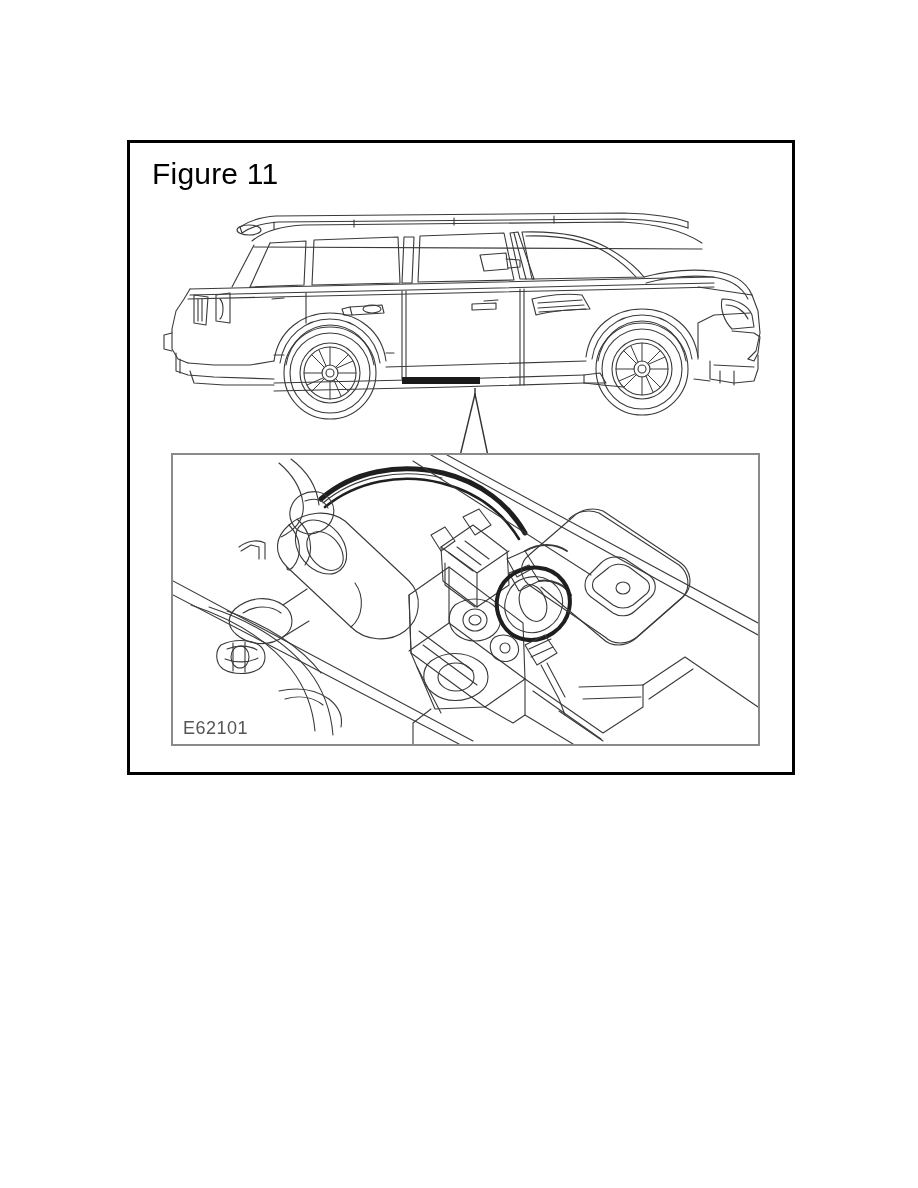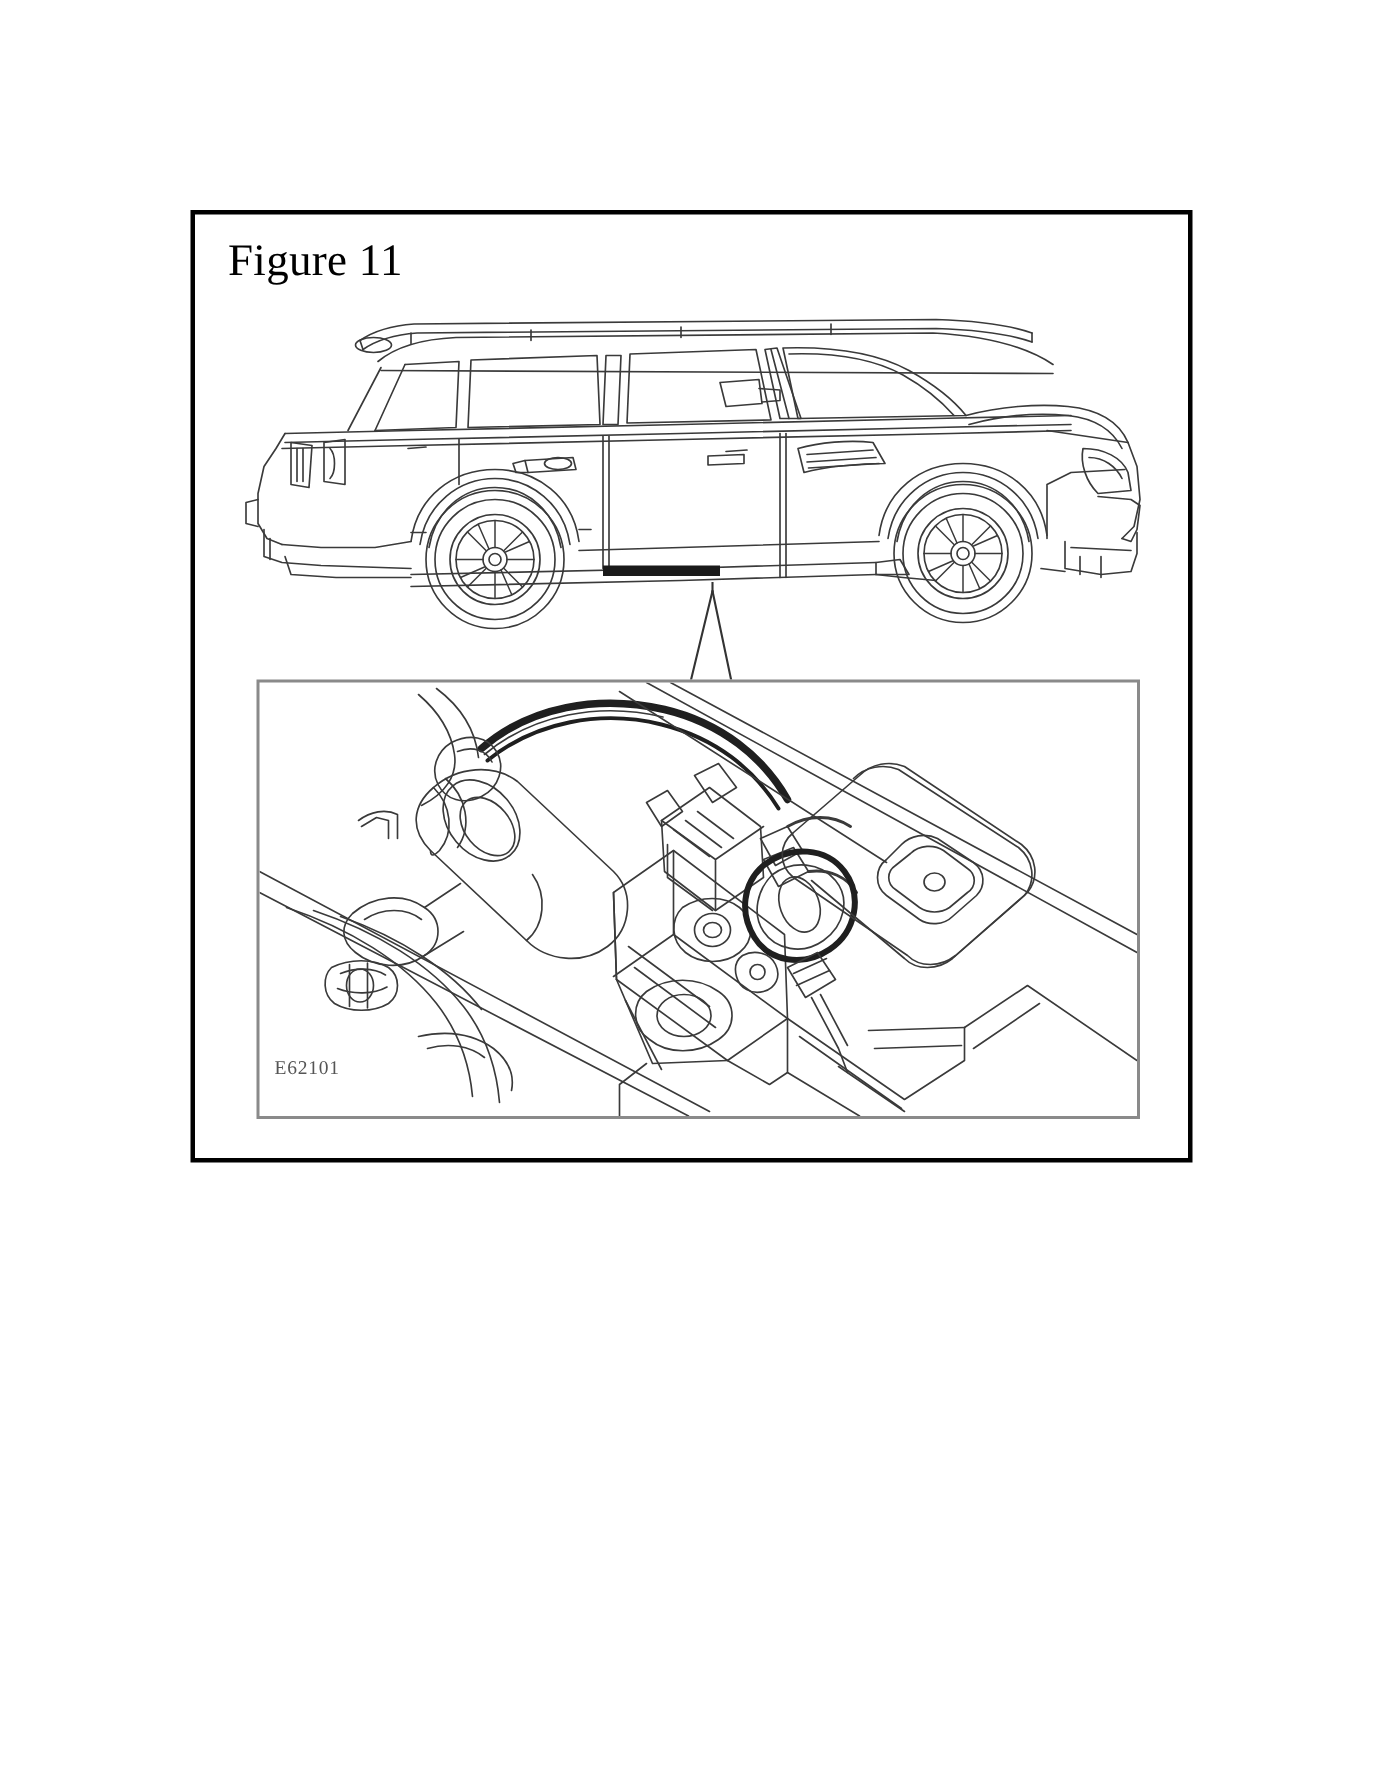--- a/index.html
+++ b/index.html
@@ -16,21 +16,20 @@
   }
   #figure-frame {
     position: absolute;
     left: 127px;
     top: 140px;
     width: 668px;
     height: 635px;
     border: 3px solid #000000;
     box-sizing: border-box;
     background: #ffffff;
-    font-family: Liberation Serif, serif;
   }
   #figure-title {
     position: absolute;
     left: 22px;
     top: 14px;
     font-size: 30px;
     line-height: 34px;
     color: #000000;
     letter-spacing: 0.2px;
     white-space: nowrap;
@@ -63,22 +62,22 @@
   #detail-art {
     position: absolute;
     left: 0;
     top: 0;
     width: 585px;
     height: 289px;
   }
   #part-code {
     position: absolute;
     left: 10px;
-    bottom: 23px;
-    font-size: 13px;
+    bottom: 6px;
+    font-size: 18px;
     line-height: 19px;
     color: #555555;
     letter-spacing: 0.5px;
     white-space: nowrap;
   }
 </style>
 </head>
 <body>
 
 <div id="figure-frame">

